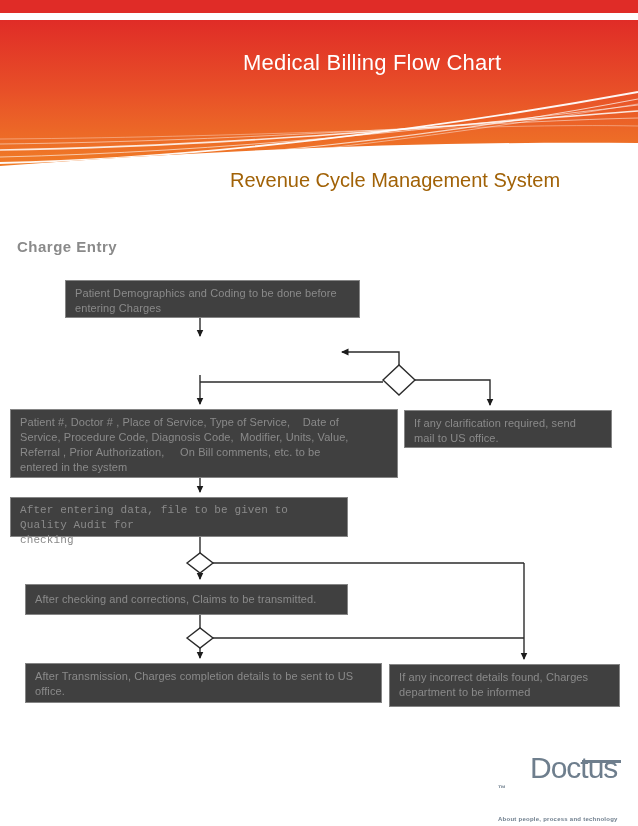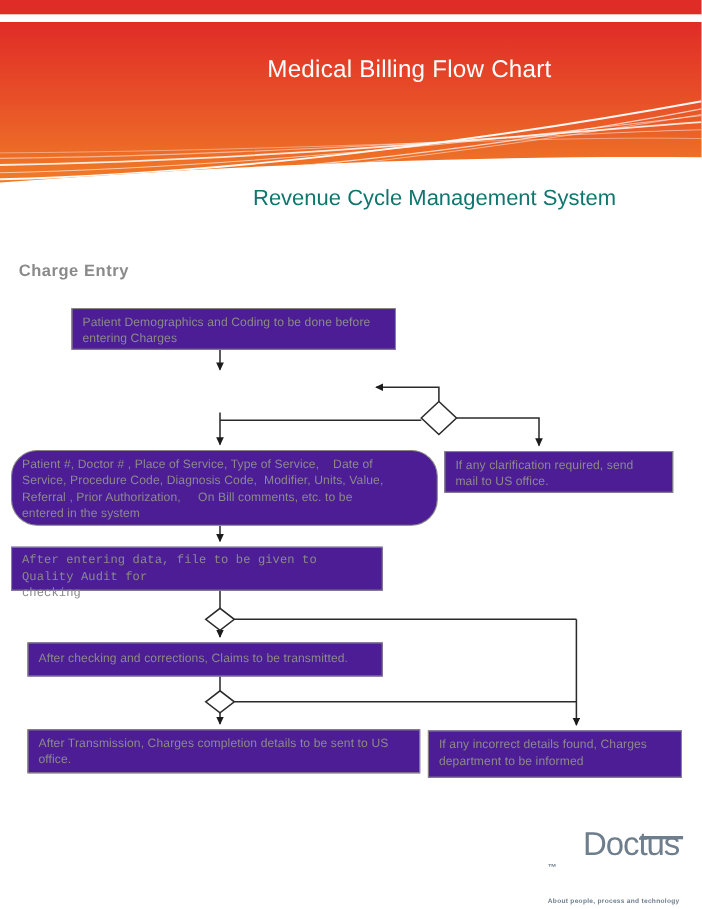--- a/index.html
+++ b/index.html
@@ -22,47 +22,47 @@
     font-size: 22px;
     color: #ffffff;
     letter-spacing: 0.2px;
     white-space: nowrap;
   }
   .subtitle {
     position: absolute;
     left: 230px;
     top: 169px;
     font-size: 20px;
-    color: #0f766e;
+    color: #a16207;
     white-space: nowrap;
   }
   .section-heading {
     position: absolute;
     left: 17px;
     top: 238px;
     font-size: 15px;
     font-weight: bold;
     letter-spacing: 0.5px;
     color: #8a8a8a;
   }
   .connector-svg { position: absolute; left: 0; top: 0; }
   .flow-box {
     position: absolute;
-    background: #4c1d95;
+    background: #404040;
     border: 1.5px solid #858585;
     color: #8a8a8a;
     font-size: 11px;
     line-height: 15px;
     padding: 5px 6px 3px 9px;
     white-space: pre-wrap;
     letter-spacing: 0.1px;
   }
   .box-1 { left: 65px;  top: 280px; width: 295px; height: 38px; }
   .box-2 { left: 74px;  top: 341px; width: 262px; height: 34px; }
-  .box-3 { left: 10px;  top: 409px; width: 388px; height: 69px; border-radius: 24px; }
+  .box-3 { left: 10px;  top: 409px; width: 388px; height: 69px; }
   .box-4 { left: 10px;  top: 497px; width: 338px; height: 40px; font-family: Liberation Mono, monospace; }
   .box-5 { left: 25px;  top: 584px; width: 323px; height: 31px; padding-top: 7px; }
   .box-6 { left: 25px;  top: 663px; width: 357px; height: 40px; }
   .box-7 { left: 404px; top: 410px; width: 208px; height: 38px; }
   .box-8 { left: 389px; top: 664px; width: 231px; height: 43px; }
   .logo {
     position: absolute;
     left: 498px;
     top: 752px;
     width: 120px;

